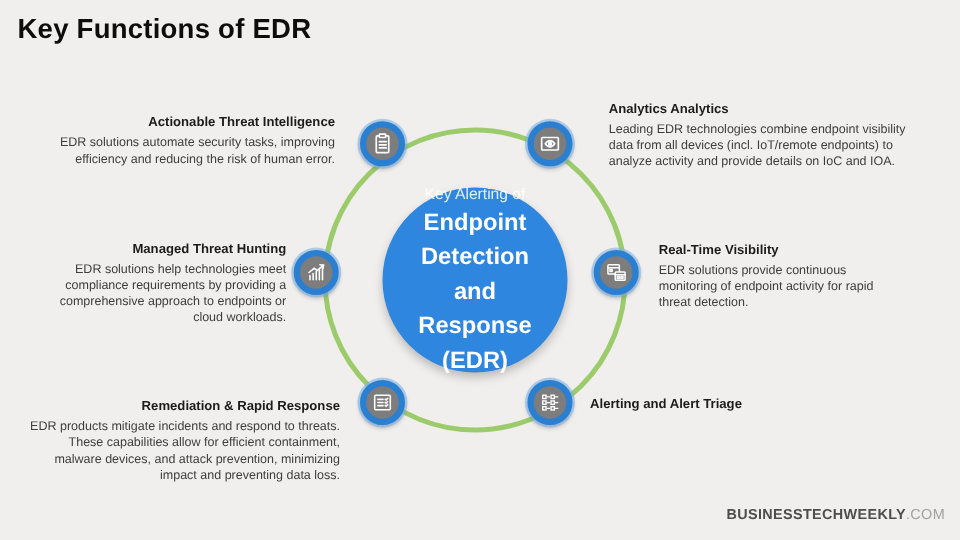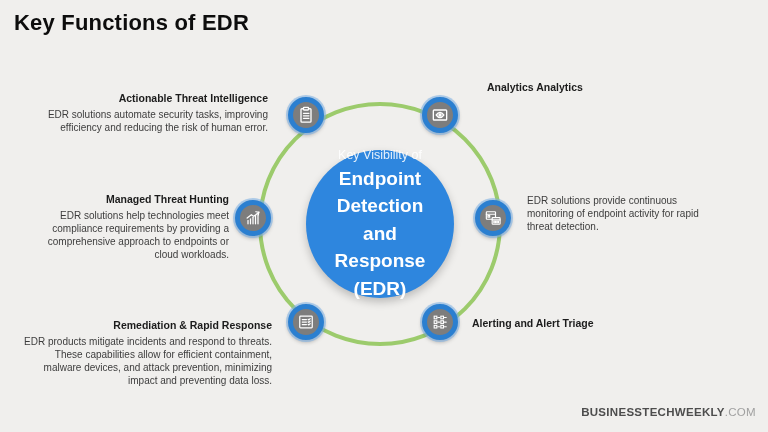--- a/index.html
+++ b/index.html
@@ -112,21 +112,21 @@
   .footer .suffix { color: #a0a0a0; }
 </style>
 </head>
 <body>
 
 <h1 class="page-title">Key Functions of EDR</h1>
 
 <div class="ring"></div>
 
 <div class="center-circle">
-  <div class="intro">Key Visibility of</div>
+  <div class="intro">Key Alerting of</div>
   <div class="subject">Endpoint Detection and Response (EDR)</div>
 </div>
 
 <div class="node node-tl">
   <span>
     <svg viewBox="0 0 24 24" fill="none" stroke="#ffffff" stroke-width="1.6" stroke-linecap="round">
       <rect x="6" y="4.5" width="12" height="16" rx="1"></rect>
       <rect x="9" y="2.8" width="6" height="3.2" rx="0.6" fill="#7d7d7d"></rect>
       <line x1="9" y1="10" x2="15.5" y2="10"></line>
       <line x1="9" y1="13" x2="15.5" y2="13"></line>
@@ -216,23 +216,25 @@
   <p>EDR solutions help technologies meet compliance requirements by providing a comprehensive approach to endpoints or cloud workloads.</p>
 </div>
 
 <div class="block block-left block-bl">
   <h3>Remediation &amp; Rapid Response</h3>
   <p>EDR products mitigate incidents and respond to threats. These capabilities allow for efficient containment, malware devices, and attack prevention, minimizing impact and preventing data loss.</p>
 </div>
 
 <div class="block block-right block-tr">
   <h3>Analytics Analytics</h3>
+  <p>Leading EDR technologies combine endpoint visibility data from all devices (incl. IoT/remote endpoints) to analyze activity and provide details on IoC and IOA.</p>
 </div>
 
 <div class="block block-right block-mr">
+  <h3>Real-Time Visibility</h3>
   <p>EDR solutions provide continuous monitoring of endpoint activity for rapid threat detection.</p>
 </div>
 
 <div class="block block-right block-br">
   <h3>Alerting and Alert Triage</h3>
 </div>
 
 <div class="footer">
   <span class="brand">BUSINESSTECHWEEKLY</span><span class="suffix">.COM</span>
 </div>

